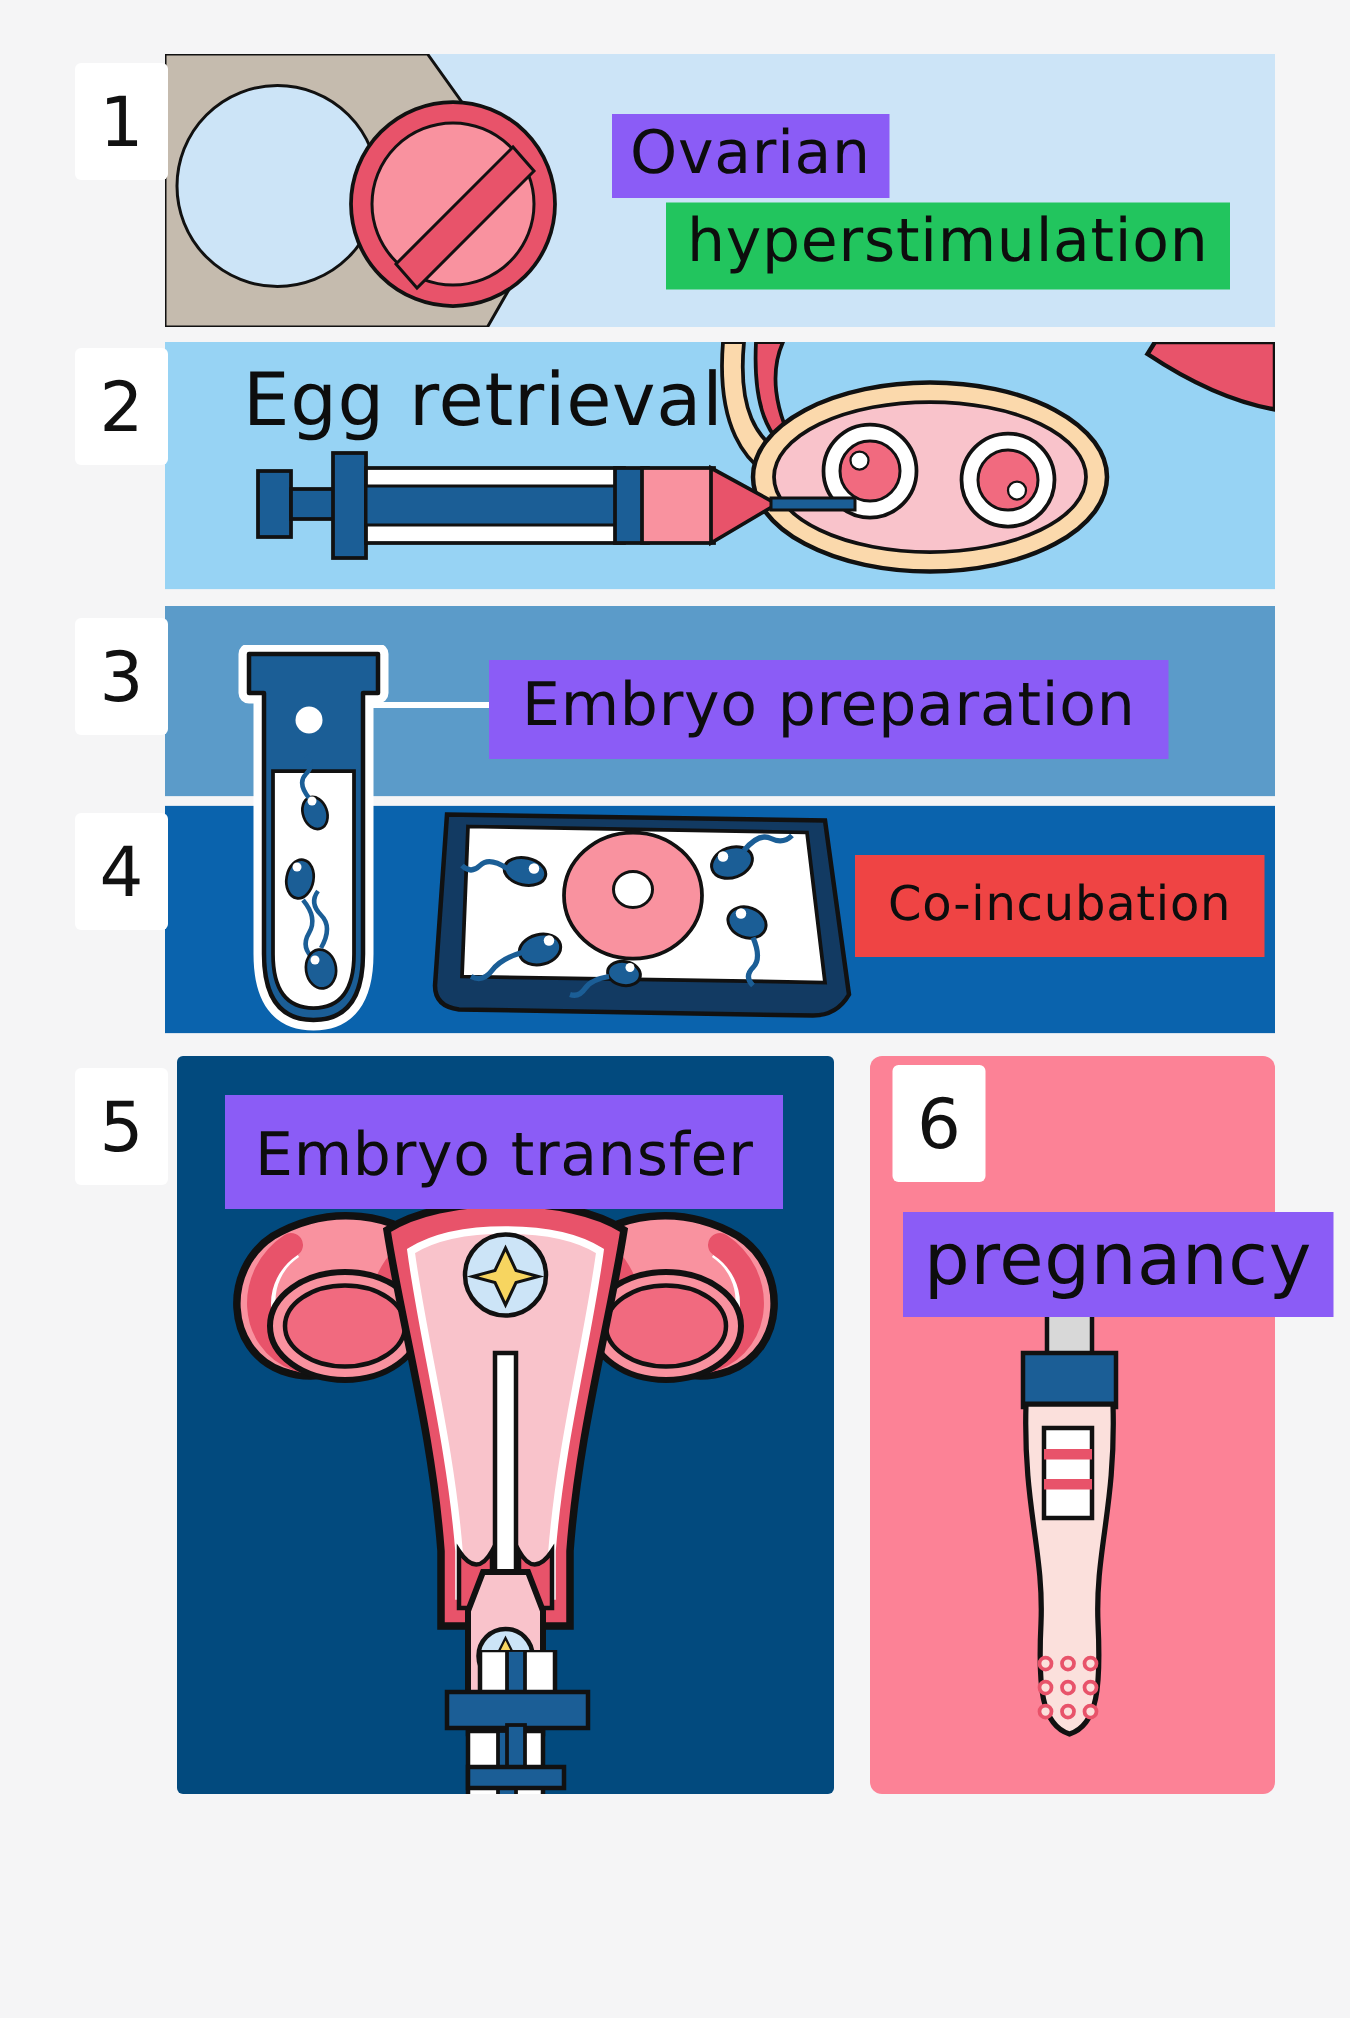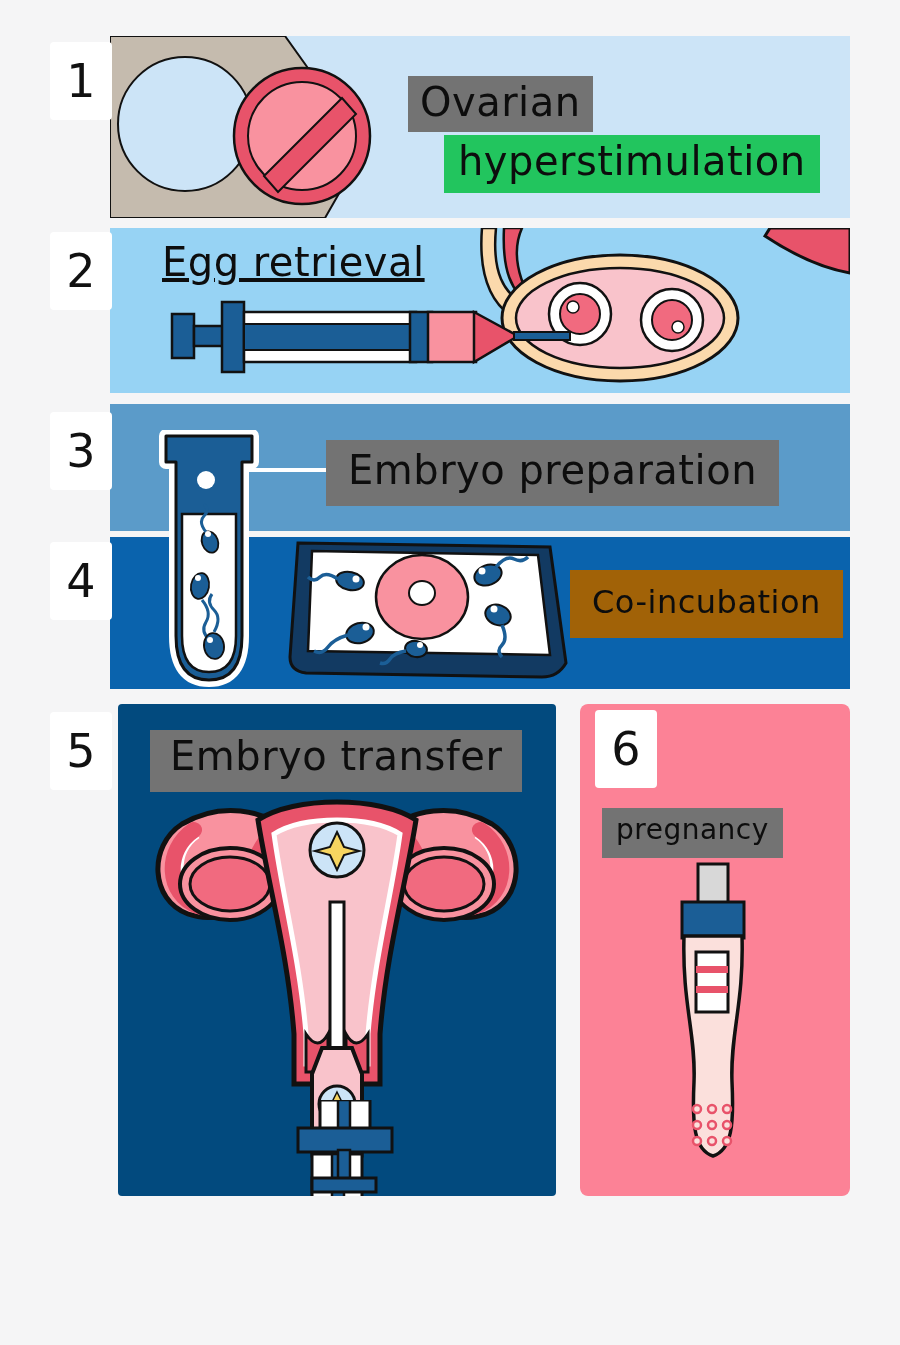--- a/index.html
+++ b/index.html
@@ -42,31 +42,31 @@
   
   .label {
     position: absolute;
     font-family: "DejaVu Sans", sans-serif;
     color: #0d0d0d;
     line-height: 1.0;
     white-space: nowrap;
     z-index: 30;
     letter-spacing: 0.5px;
   }
-  .label.boxed { background: #737373; }
-  .label.boxed-blue { background: #a16207; }
+  .label.boxed { background: #8b5cf6; }
+  .label.boxed-blue { background: #ef4444; }
   .label.plain { background: transparent; }
 
   .t1a { left: 408px; top: 76px;  padding: 6px 12px 10px 12px; font-size: 40px; }
   .t1b { left: 444px; top: 135px; padding: 6px 14px 12px 14px; font-size: 40px; background:#22c55e; }
-  .t2  { left: 158px; top: 240px; padding: 2px 4px; font-size: 40px; text-decoration: underline; }
+  .t2  { left: 158px; top: 240px; padding: 2px 4px; font-size: 49px; }
   .t3  { left: 326px; top: 440px; padding: 10px 22px 16px 22px; font-size: 40px; }
   .t4  { left: 570px; top: 570px; padding: 16px 22px 20px 22px; font-size: 32px; }
-  .t5  { left: 150px; top: 730px; padding: 6px 20px 16px 20px; font-size: 40px; }
-  .t6  { left: 602px; top: 808px; padding: 8px 14px 14px 14px; font-size: 28px; }
+  .t5  { left: 150px; top: 730px; padding: 20px 20px 16px 20px; font-size: 40px; }
+  .t6  { left: 602px; top: 808px; padding: 8px 14px 14px 14px; font-size: 48px; }
 </style>
 </head>
 <body>
 
 <div id="infographic">
 
   <div class="panel" style="left:110px; top:36px; width:740px; height:182px;">
     <svg viewBox="0 0 740 182" preserveAspectRatio="none">
       <rect x="0" y="0" width="740" height="182" fill="#cce4f7"></rect>
       <g>

